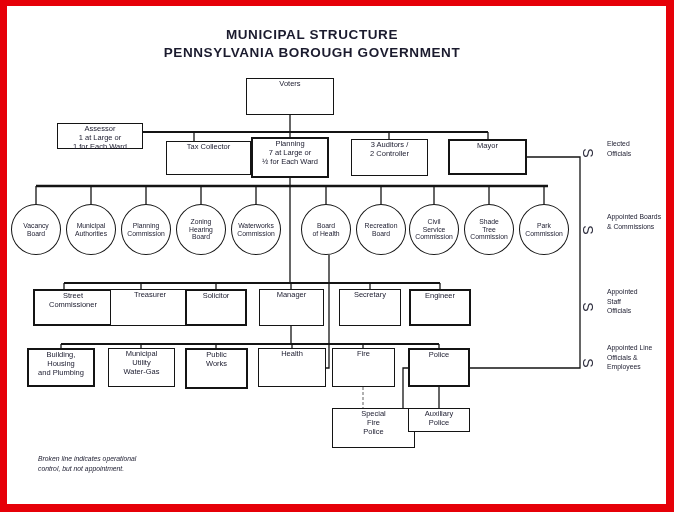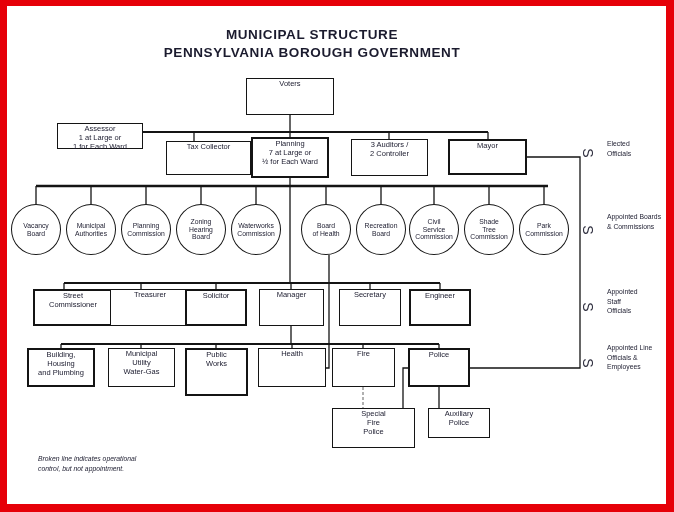--- a/index.html
+++ b/index.html
@@ -193,40 +193,40 @@
     <div class="box thick" style="left:27px;top:348px;width:68px;height:39px">
       <span class="ln">Building,</span>
       <span class="ln">Housing</span>
       <span class="ln">and Plumbing</span>
     </div>
     <div class="box" style="left:108px;top:348px;width:67px;height:39px">
       <span class="ln">Municipal</span>
       <span class="ln">Utility</span>
       <span class="ln">Water-Gas</span>
     </div>
-    <div class="box thick" style="left:185px;top:348px;width:63px;height:48px">
+    <div class="box thick" style="left:185px;top:348px;width:63px;height:41px">
       <span class="ln">Public</span>
       <span class="ln">Works</span>
     </div>
     <div class="box" style="left:258px;top:348px;width:68px;height:39px">
       <span class="ln">Health</span>
     </div>
     <div class="box" style="left:332px;top:348px;width:63px;height:39px">
       <span class="ln">Fire</span>
     </div>
     <div class="box thick" style="left:408px;top:348px;width:62px;height:39px">
       <span class="ln">Police</span>
     </div>
 
     <div class="box" style="left:332px;top:408px;width:83px;height:40px">
       <span class="ln">Special</span>
       <span class="ln">Fire</span>
       <span class="ln">Police</span>
     </div>
-    <div class="box" style="left:428px;top:408px;width:62px;height:30px">
+    <div class="box" style="left:408px;top:408px;width:62px;height:24px">
       <span class="ln">Auxiliary</span>
       <span class="ln">Police</span>
     </div>
 
     <span class="brace" style="left:583px;top:146px">S</span>
     <div class="legend-group" style="left:607px;top:139px">
       <span class="ln">Elected</span>
       <span class="ln">Officials</span>
     </div>
     <span class="brace" style="left:583px;top:223px">S</span>

